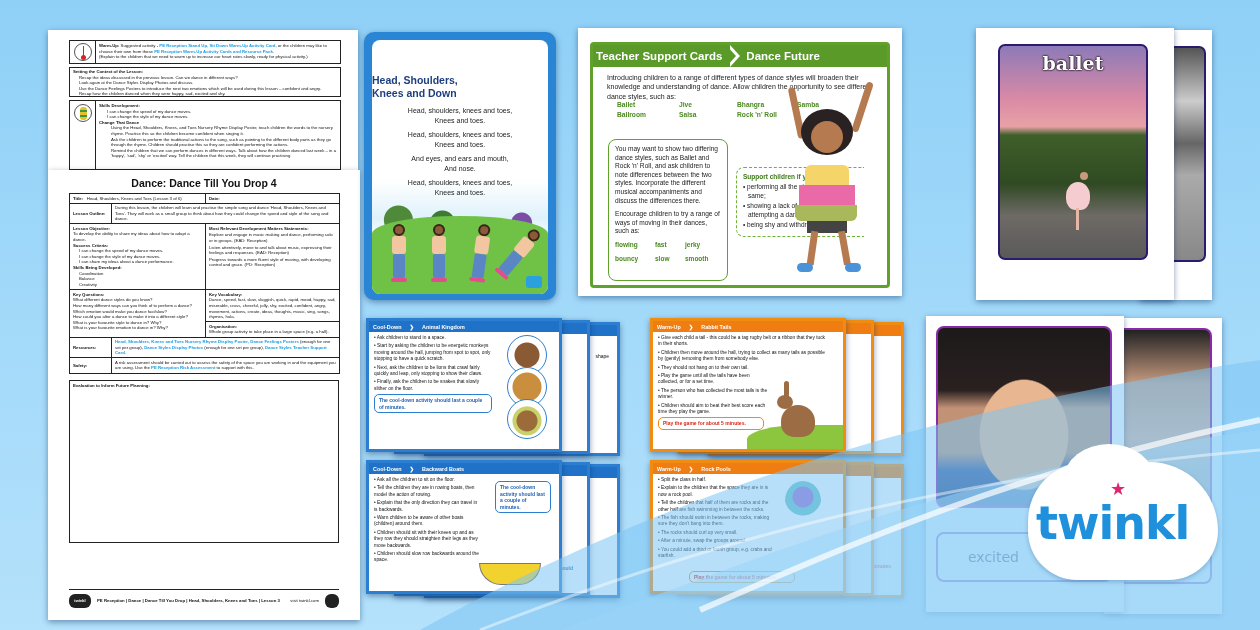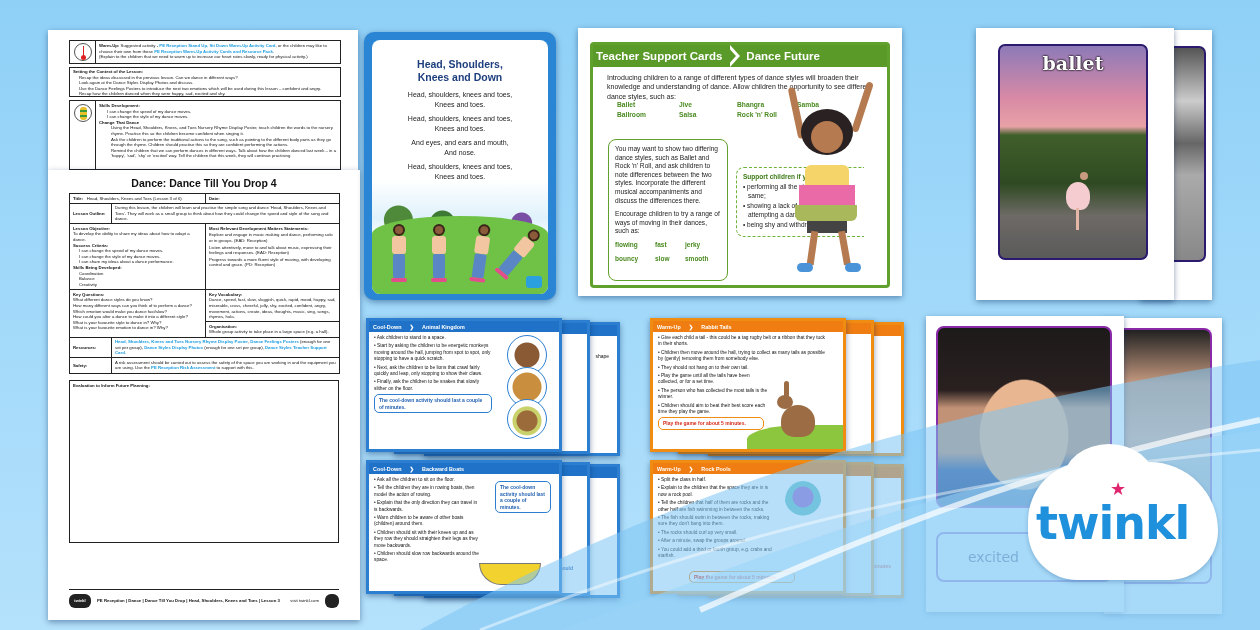--- a/index.html
+++ b/index.html
@@ -30,21 +30,21 @@
   .doc-title { text-align: center; font-weight: bold; font-size: 10.5px; margin-top: 7px; margin-bottom: 4px; color: #111; }
   table.lp { border-collapse: collapse; width: 270px; margin-left: 21px; table-layout: fixed; }
   table.lp td { border: 1px solid #222; vertical-align: top; padding: 1.5px 3px; font-size: 4.3px; line-height: 5.6px; }
   .eval-box { margin-left: 21px; width: 270px; height: 163px; border: 1px solid #222; margin-top: 6px; padding: 2px 3px; }
   .doc-footer { position: absolute; left: 21px; right: 21px; bottom: 12px; border-top: 1px solid #222; padding-top: 4px; display: flex; align-items: center; gap: 6px; }
   .tw-logo-sm { width: 22px; height: 14px; border-radius: 6px; background: #222; color: #fff; font-size: 4px; font-weight: bold; display: flex; align-items: center; justify-content: center; }
 
   
   .poster { left: 364px; top: 32px; width: 192px; height: 268px; background: #2a86d4; border-radius: 10px; }
   .poster-inner { position: absolute; left: 8px; top: 8px; right: 8px; bottom: 6px; background: linear-gradient(180deg,#fff 0%,#fff 55%,#dff1fb 70%,#fff 80%); border-radius: 8px; overflow: hidden; }
-  .poster-title { text-align: center; color: #1e3f7d; font-weight: bold; font-size: 10.5px; line-height: 13px; margin-top: 18px; }
+  .poster-title { text-align: left; color: #1e3f7d; font-weight: bold; font-size: 10.5px; line-height: 13px; margin-top: 34px; }
   .poster-verse { text-align: center; font-size: 7px; line-height: 10px; color: #222; margin-top: 6px; }
   .grass { position: absolute; left: 0; right: 0; bottom: 0; height: 78px; background: #6fc246; border-radius: 50% 50% 0 0 / 18px 18px 0 0; }
   .bushes { position: absolute; left: 0; right: 0; bottom: 62px; height: 30px; background: radial-gradient(circle at 15% 60%, #4f8a3a 0 14px, transparent 15px), radial-gradient(circle at 85% 70%, #7b4ea6 0 10px, transparent 11px), radial-gradient(circle at 40% 70%, #3d7a33 0 12px, transparent 13px); }
   .kid { position: absolute; bottom: 12px; width: 18px; height: 58px; }
   .kid .head { position: absolute; left: 3px; top: 0; width: 12px; height: 12px; border-radius: 50%; background: #8a5a3a; border: 2px solid #3b2418; }
   .kid .body { position: absolute; left: 2px; top: 12px; width: 14px; height: 18px; background: #f3c6a2; border-radius: 3px; }
   .kid .legs { position: absolute; left: 3px; top: 30px; width: 12px; height: 24px; background: #5b86c6; border-radius: 2px; }
   .kid .shoes { position: absolute; left: 1px; top: 54px; width: 16px; height: 4px; background: #e44d8c; border-radius: 2px; }
   .tw-badge { position: absolute; right: 6px; bottom: 6px; width: 16px; height: 12px; background: #2aa0df; border-radius: 3px; }
 

